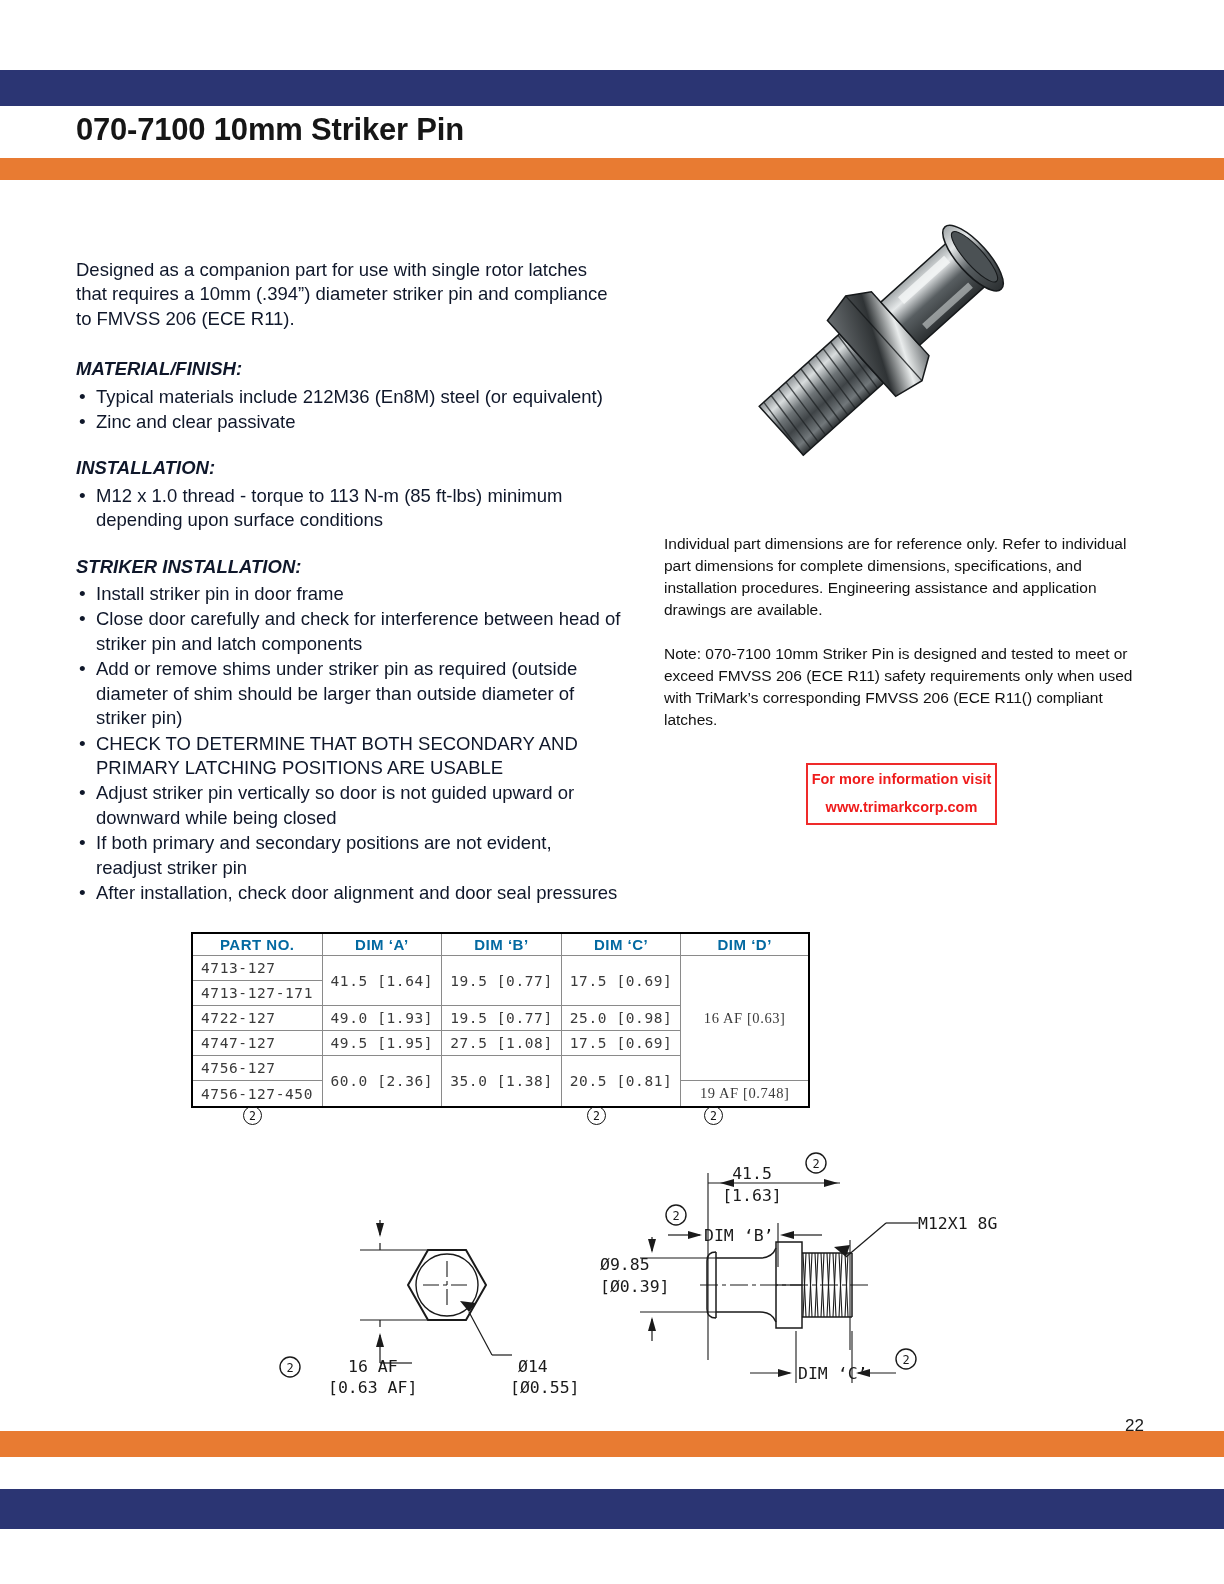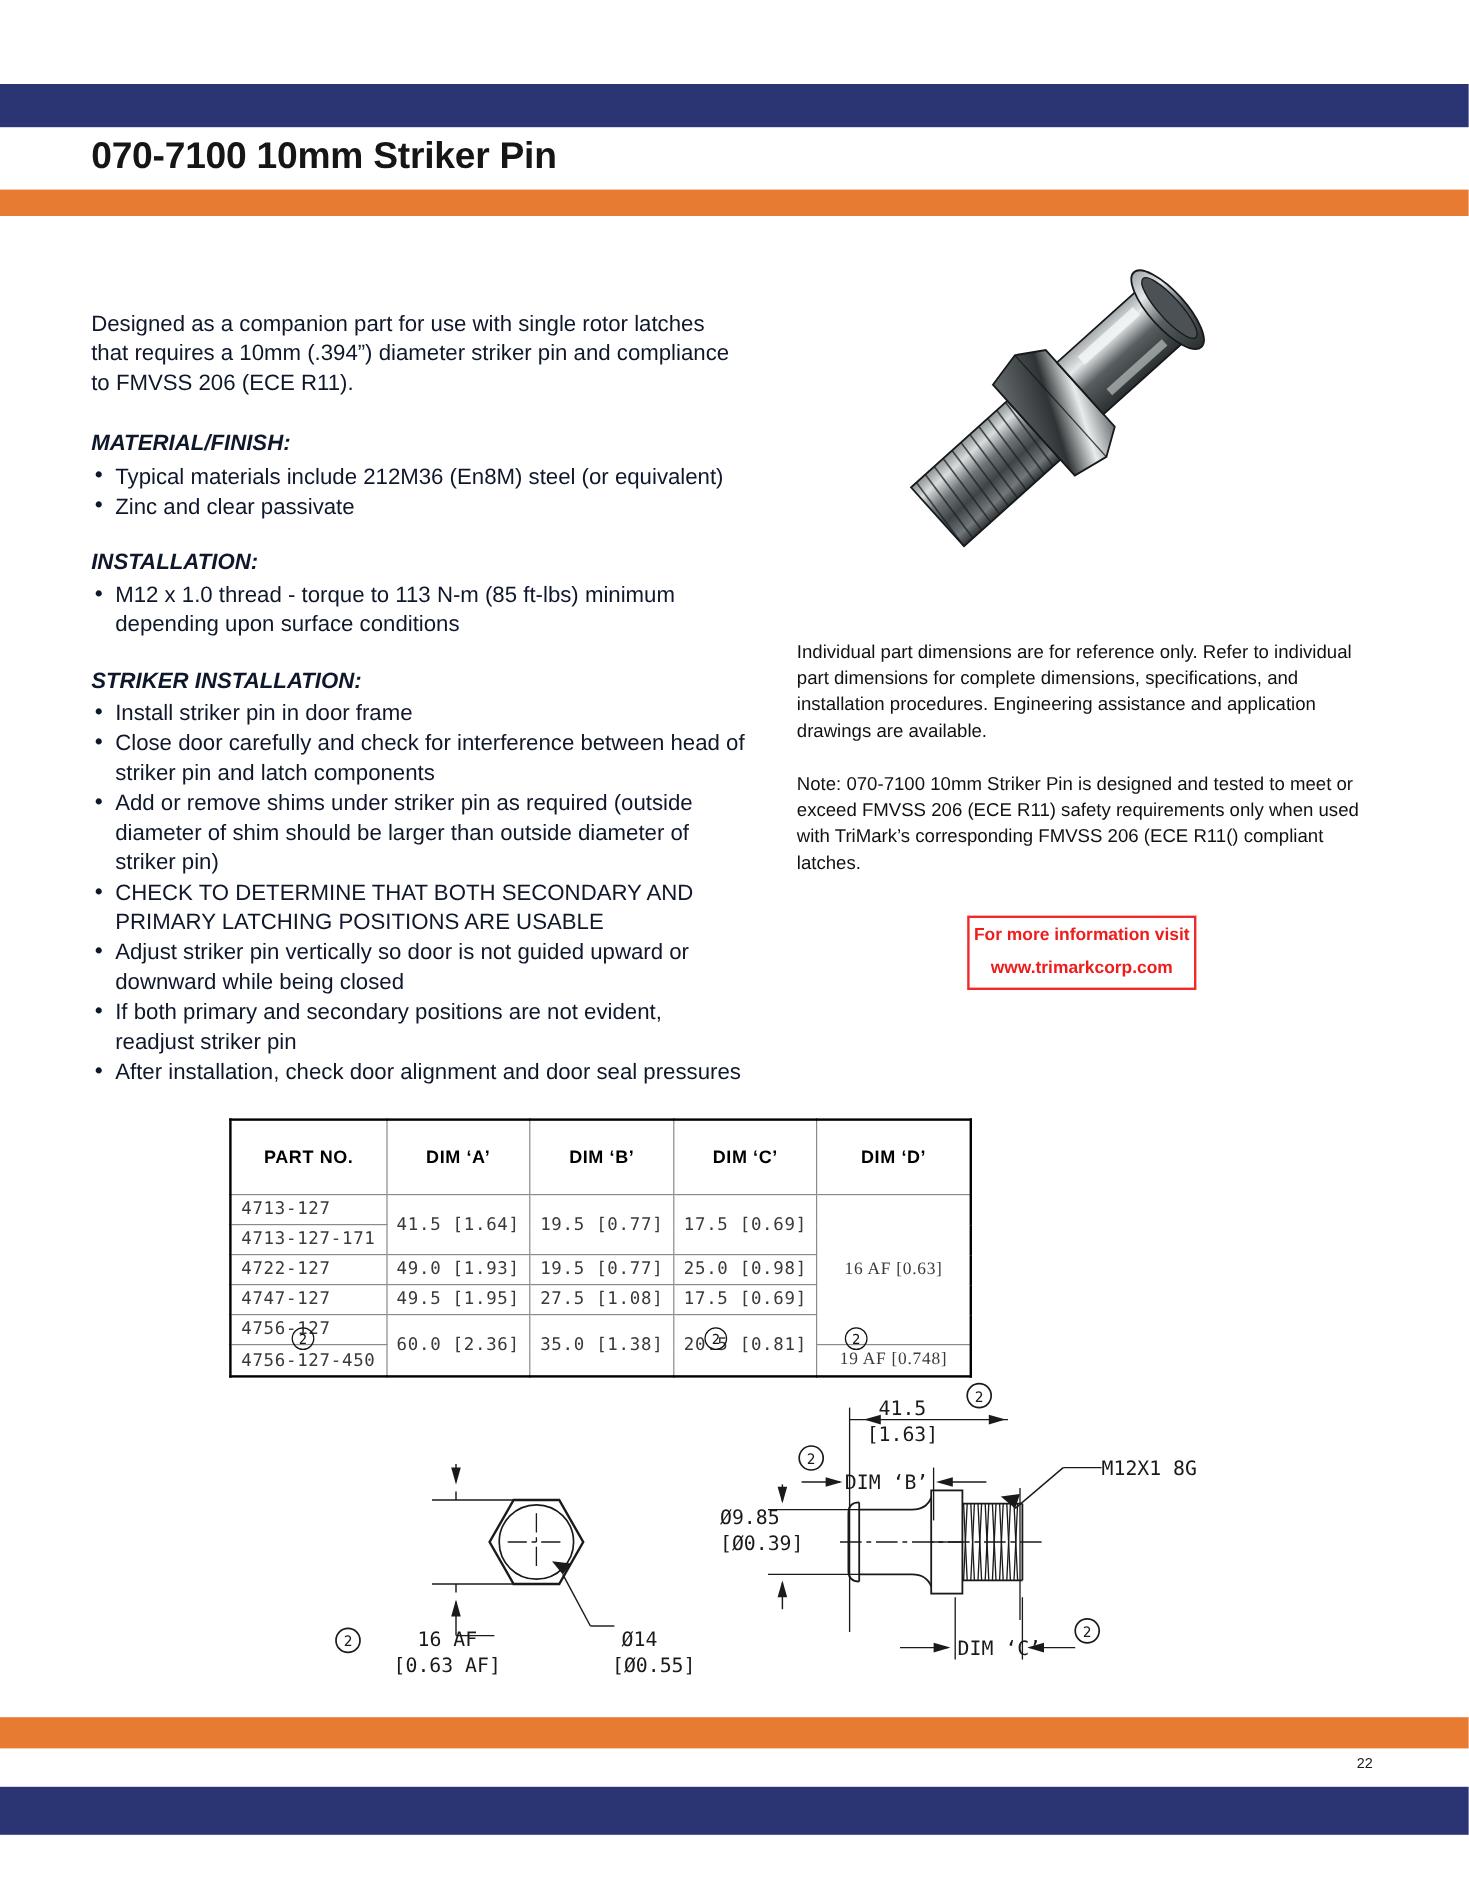--- a/index.html
+++ b/index.html
@@ -30,22 +30,22 @@
     background: #2b3573;
   }
 
   .page-title {
     position: absolute; left: 76px; top: 112px;
     font-size: 31px; font-weight: 700; color: #161616;
     letter-spacing: -0.2px;
     font-family: "Liberation Sans", sans-serif;
   }
   .page-number {
-    position: absolute; right: 80px; top: 1462px;
-    font-size: 12px; color: #1a1a1a;
+    position: absolute; right: 80px; top: 1416px;
+    font-size: 17px; color: #1a1a1a;
   }
 
   
   .left-col {
     position: absolute; left: 76px; top: 212px; width: 545px;
     font-size: 18.5px; color: #0f172a; line-height: 1.32; margin-top: 46px;
   }
   .intro { margin: 0 0 26px 0; }
   .sec-head {
     font-weight: bold; font-style: italic; font-size: 18.5px;
@@ -85,22 +85,22 @@
   .dim-table-wrap { position: absolute; left: 191px; top: 932px; }
   table.dim {
     border-collapse: collapse;
     font-family: "DejaVu Sans Mono", monospace;
     font-size: 14.5px; color: #3a3a3a;
   }
   table.dim, table.dim td, table.dim th { border: 1px solid #8a8a8a; }
   table.dim { border: 2px solid #000; }
   table.dim th {
     font-family: "Liberation Sans", sans-serif;
-    font-size: 15px; font-weight: bold; color: #000000;
-    padding: 22px 6px; letter-spacing: 0.5px; white-space: nowrap;
+    font-size: 15px; font-weight: bold; color: #0369a1;
+    padding: 2px 6px; letter-spacing: 0.5px; white-space: nowrap;
   }
   table.dim td {
     padding: 4px 8px; white-space: nowrap; letter-spacing: 0.6px;
     height: 25px;
   }
   td.partno { min-width: 130px; }
   td.val { text-align: left; }
   td.dimd { text-align: center; min-width: 128px; font-family: Liberation Serif, serif; }
 
   .rev-row {

